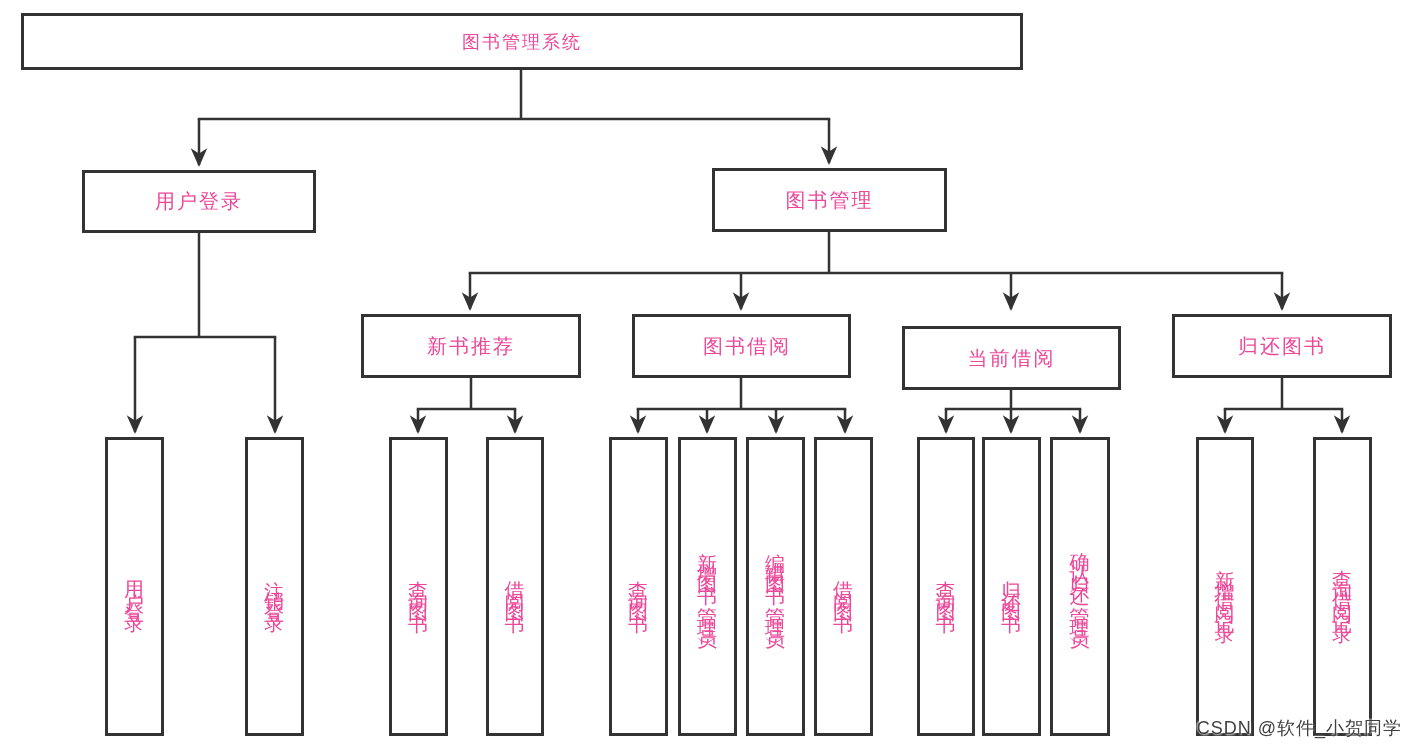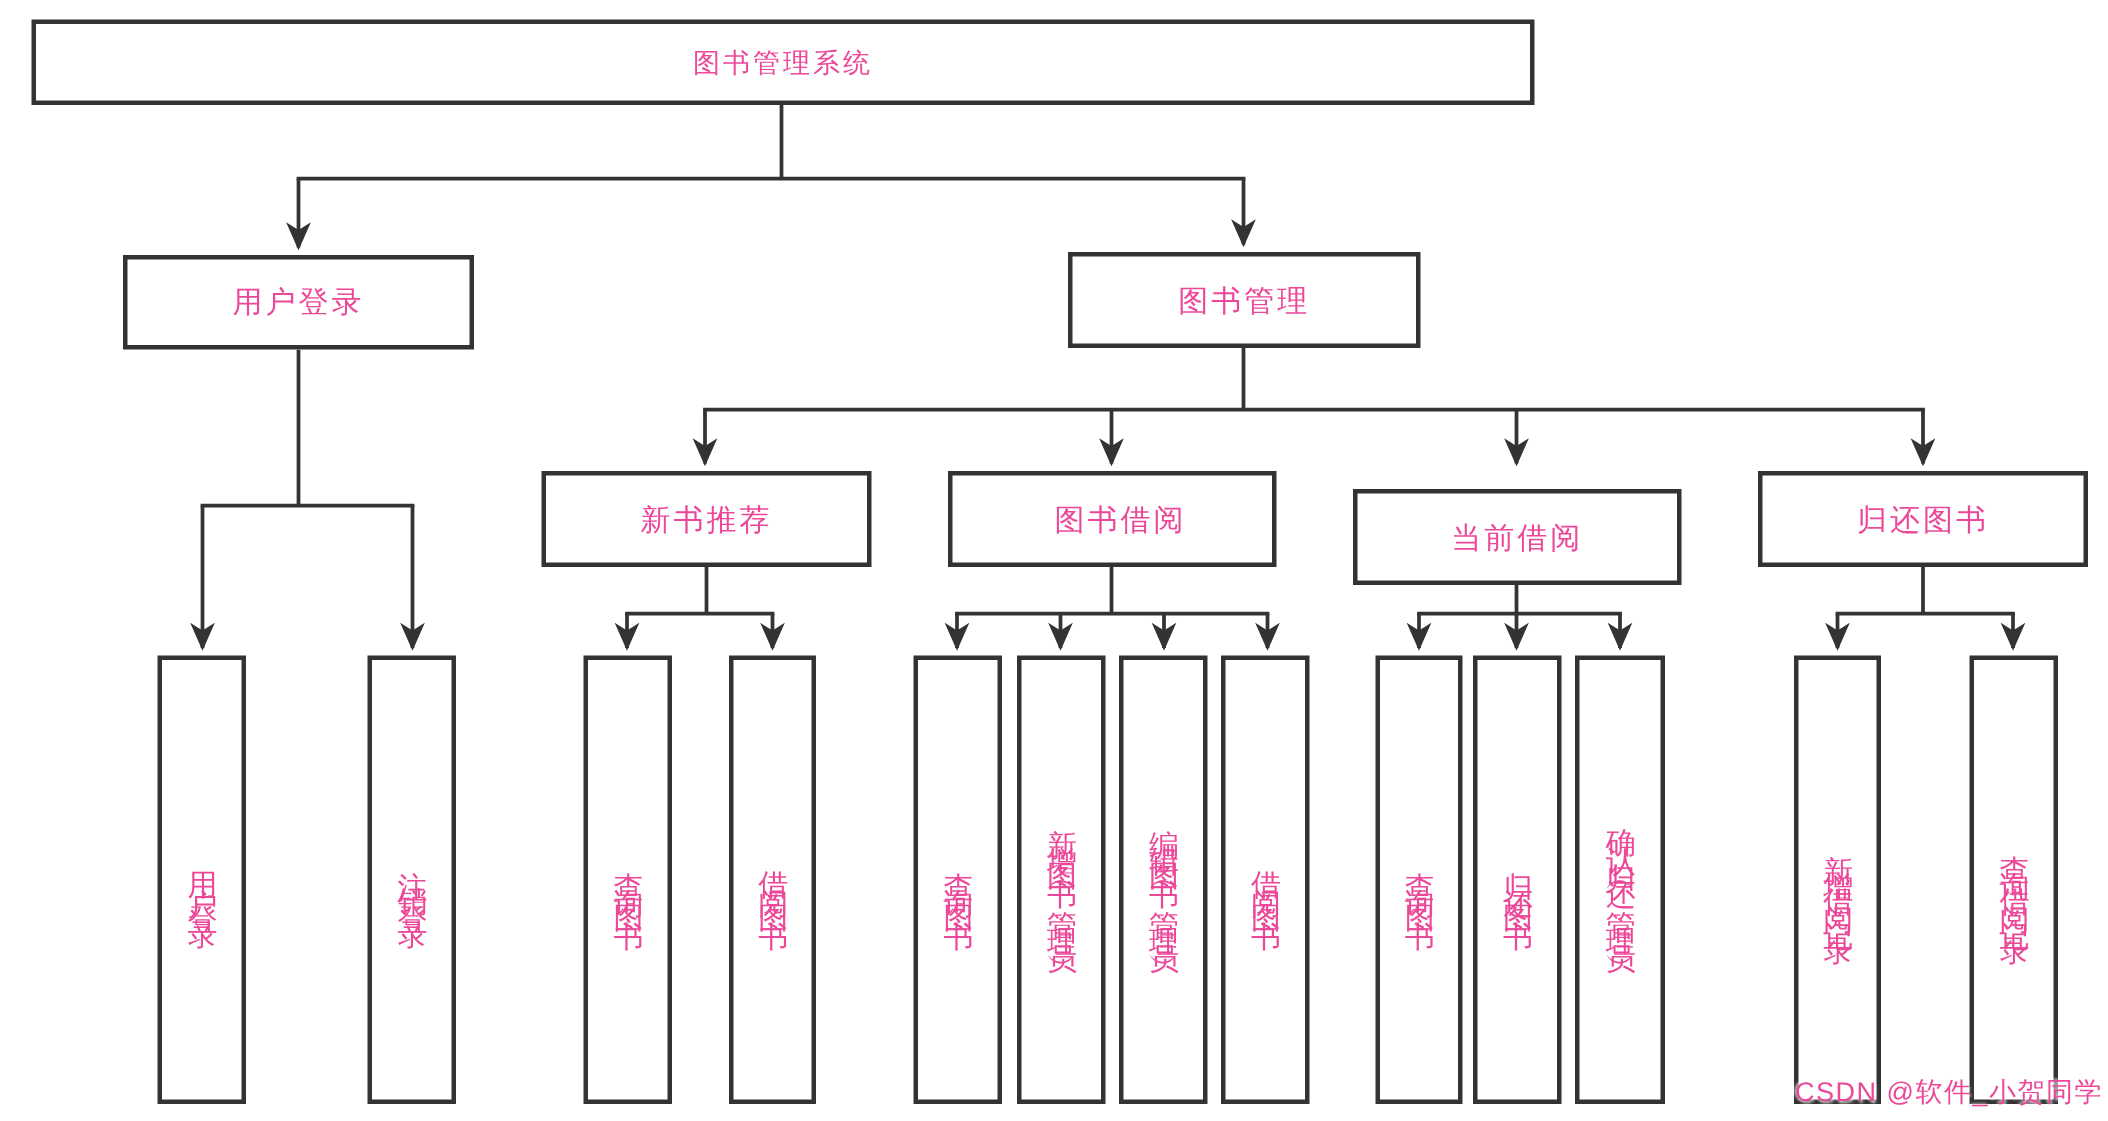--- a/index.html
+++ b/index.html
@@ -40,21 +40,21 @@
     letter-spacing: 11px;
     line-height: 1;
     white-space: nowrap;
   }
   #watermark {
     position: absolute;
     top: 716px;
     right: 3px;
     font-size: 18px;
     letter-spacing: 1px;
-    color: #ec4899;
+    color: #404040;
     text-shadow: 1px 1px 2px rgba(255,255,255,0.9), -1px -1px 2px rgba(255,255,255,0.9);
     white-space: nowrap;
     z-index: 5;
   }
 </style>
 </head>
 <body>
 
 <div id="canvas">
 

